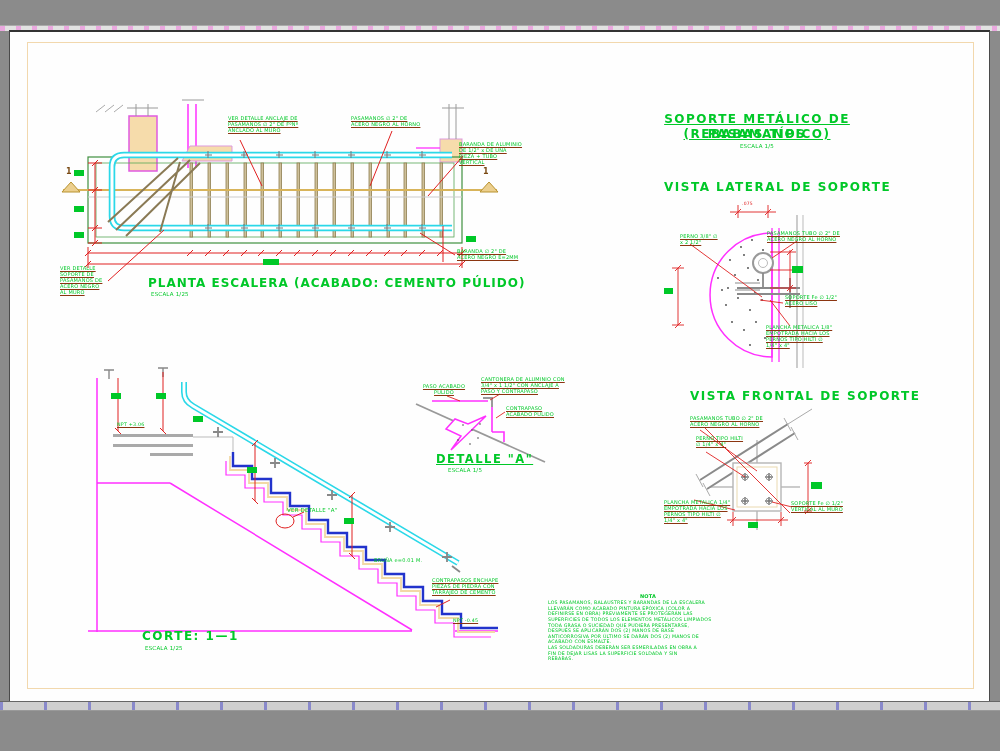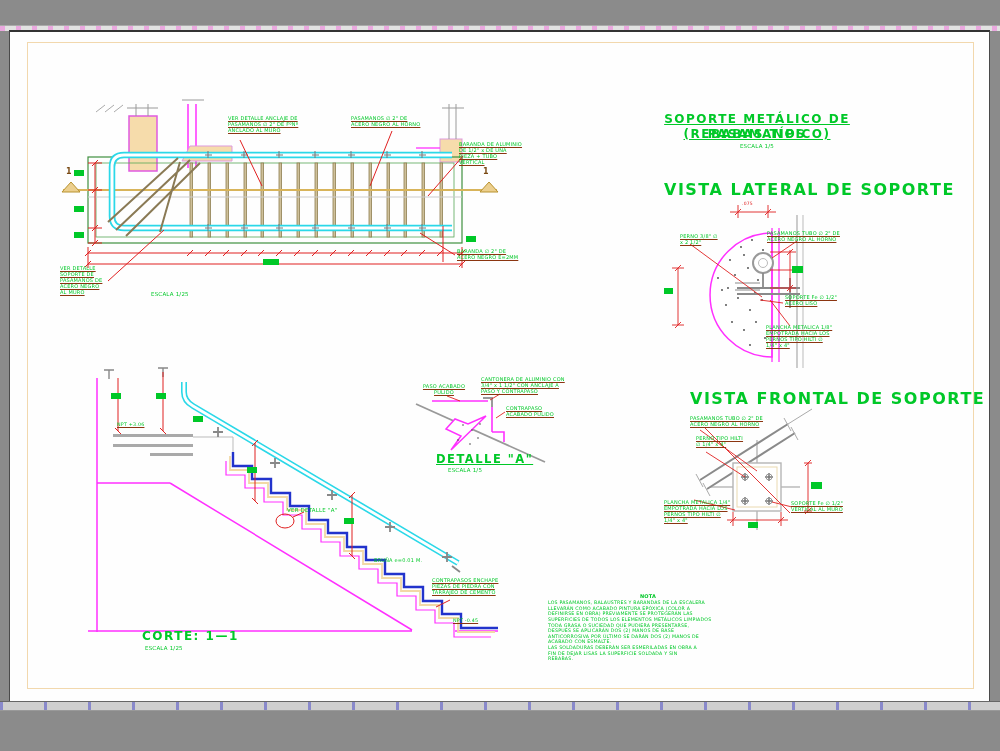--- a/index.html
+++ b/index.html
@@ -14,21 +14,21 @@
   #sheet{position:absolute;left:9px;top:30px;width:979px;height:669px;background:#fefefe;
     border:1px solid #4a4a4a;border-top:2px solid #333;border-bottom:3px solid #222;}
   #frame{position:absolute;left:27px;top:42px;width:945px;height:645px;border:1.5px solid #f2d8ad;}
   svg.lines{position:absolute;left:0;top:0;pointer-events:none;}
   .lbl{position:absolute;color:#00c828;font-size:5px;line-height:1.22;letter-spacing:.2px;
        white-space:pre-line;}
   .ul-red{text-decoration:underline;text-decoration-color:#8b3510;}
   .ul-grn{text-decoration:underline;text-decoration-color:#00c828;}
   .ttl{font-weight:bold;letter-spacing:1.5px;}
   .big{font-size:12px;}
-  .mid{font-size:16px;}
+  .mid{font-size:12px;}
   .sc{font-size:5.5px;}
   .ctr{text-align:center;}
   .red{color:#e02020;}
   .mark{color:#7a4a14;font-weight:bold;font-size:8px;}
 </style>
 </head>
 <body>
 
 <div id="stage">
   <div id="top-strip"></div>
@@ -225,20 +225,21 @@
     </g>
   </svg>
 
   <div class="lbl big ttl ul-grn ctr" style="left:637px;top:112px;width:240px;">SOPORTE METÁLICO DE PASAMANOS</div>
   <div class="lbl big ttl ul-grn ctr" style="left:637px;top:127px;width:240px;">(REBABAS TÍPICO)</div>
   <div class="lbl sc ctr" style="left:637px;top:143px;width:240px;">ESCALA 1/5</div>
 
   <div class="lbl mid ttl" style="left:664px;top:180px;">VISTA LATERAL DE SOPORTE</div>
   <div class="lbl mid ttl" style="left:690px;top:389px;">VISTA FRONTAL DE SOPORTE</div>
 
+  <div class="lbl big ttl" style="left:148px;top:276px;letter-spacing:1px;">PLANTA ESCALERA (ACABADO: CEMENTO PÚLIDO)</div>
   <div class="lbl sc" style="left:151px;top:291px;">ESCALA 1/25</div>
 
   <div class="lbl big ttl" style="left:142px;top:629px;">CORTE: 1—1</div>
   <div class="lbl sc" style="left:145px;top:645px;">ESCALA 1/25</div>
 
   <div class="lbl ttl ul-grn" style="left:436px;top:452px;font-size:11.5px;">DETALLE "A"</div>
   <div class="lbl sc" style="left:448px;top:467px;">ESCALA 1/5</div>
 
   <div class="lbl mark" style="left:66px;top:167px;">1</div>
   <div class="lbl mark" style="left:483px;top:167px;">1</div>

